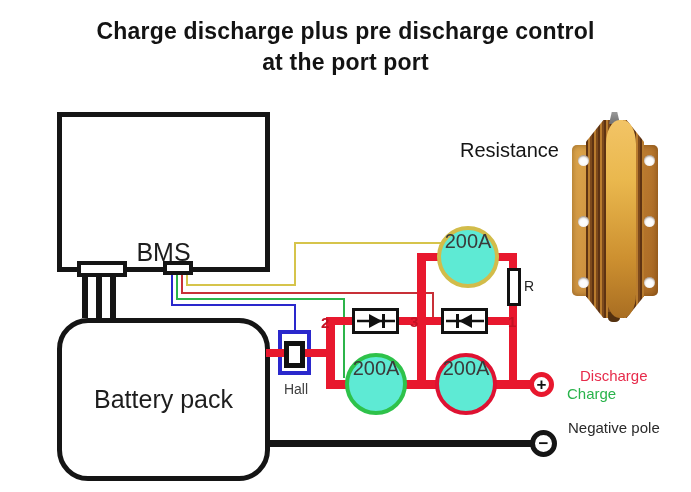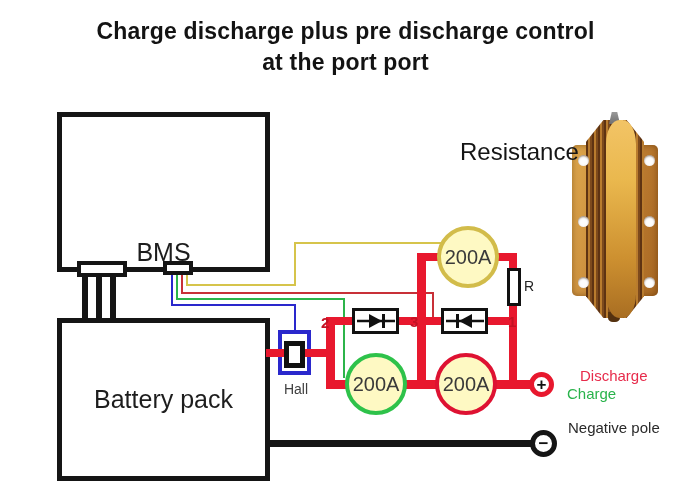--- a/index.html
+++ b/index.html
@@ -19,22 +19,22 @@
   }
   .conn{position:absolute;border:4px solid #151515;background:#fff;z-index:3;}
   .w{position:absolute;z-index:2;}
   .red{background:#e8182e;}
   .thinred{background:#c83038;}
   .yellow{background:#d6c44b;}
   .green{background:#2cb44a;}
   .blue{background:#2a28cc;}
   .black{background:#151515;}
   .circ{
-    position:absolute;width:62px;height:62px;border-radius:50%;background:#fef9c3;
-    display:flex;align-items:center;justify-content:center;
+    position:absolute;width:62px;height:62px;border-radius:50%;background:#5eead4;
+    display:flex;justify-content:center;
     font-size:20px;color:#3a3a3a;z-index:4;
   }
   .c-yellow{border:4px solid #d2bc4a;}
   .c-green{border:4px solid #2ec24a;}
   .c-red{border:4px solid #de1232;}
   .dbox{
     position:absolute;width:47px;height:26px;border:3px solid #111;background:#fff;z-index:4;
     display:flex;align-items:center;justify-content:center;
   }
   .rbox{position:absolute;left:507px;top:268px;width:14px;height:38px;border:3px solid #111;background:#fff;z-index:4;}
@@ -79,21 +79,21 @@
 <div class="canvas">
 
   <div class="title">
     <div>Charge discharge plus pre discharge control</div>
     <div>at the port port</div>
   </div>
 
   <div class="box" style="left:57px;top:112px;width:213px;height:160px;align-items:flex-end;">
     <span>BMS</span>
   </div>
-  <div class="box" style="left:57px;top:318px;width:213px;height:163px;">
+  <div class="box" style="left:57px;top:318px;width:213px;height:163px;border-radius:31px;">
     <span>Battery pack</span>
   </div>
 
   <div class="conn" style="left:77px;top:261px;width:50px;height:16px;"></div>
   <div class="conn" style="left:163px;top:261px;width:30px;height:14px;"></div>
 
   <div class="w black" style="left:82px;top:277px;width:6px;height:41px;"></div>
   <div class="w black" style="left:96px;top:277px;width:6px;height:41px;"></div>
   <div class="w black" style="left:110px;top:277px;width:6px;height:41px;"></div>
 
@@ -167,21 +167,21 @@
   </div>
   <div class="lab" style="left:580px;top:368px;font-size:15px;color:#e72b4b;">Discharge</div>
   <div class="lab" style="left:567px;top:386px;font-size:15px;color:#2ab34c;">Charge</div>
 
   <div class="w black" style="left:268px;top:440px;width:265px;height:7px;"></div>
   <div class="term" style="left:530px;top:430px;width:27px;height:27px;border:5px solid #151515;">
     <span>−</span>
   </div>
   <div class="lab" style="left:568px;top:420px;font-size:15px;color:#2a2a2a;">Negative pole</div>
 
-  <div class="lab" style="left:460px;top:139px;font-size:24px;color:#151515;">Resistance</div>
+  <div class="lab" style="left:460px;top:139px;font-size:20px;color:#151515;">Resistance</div>
   <div class="hs">
     <div class="plate"></div>
     <div class="fins"></div>
     <div class="strip"></div>
     <div class="tab-top"></div>
     <div class="tab-bot"></div>
     <div class="hole" style="left:10px;top:43px;"></div>
     <div class="hole" style="left:76px;top:43px;"></div>
     <div class="hole" style="left:10px;top:104px;"></div>
     <div class="hole" style="left:76px;top:104px;"></div>

